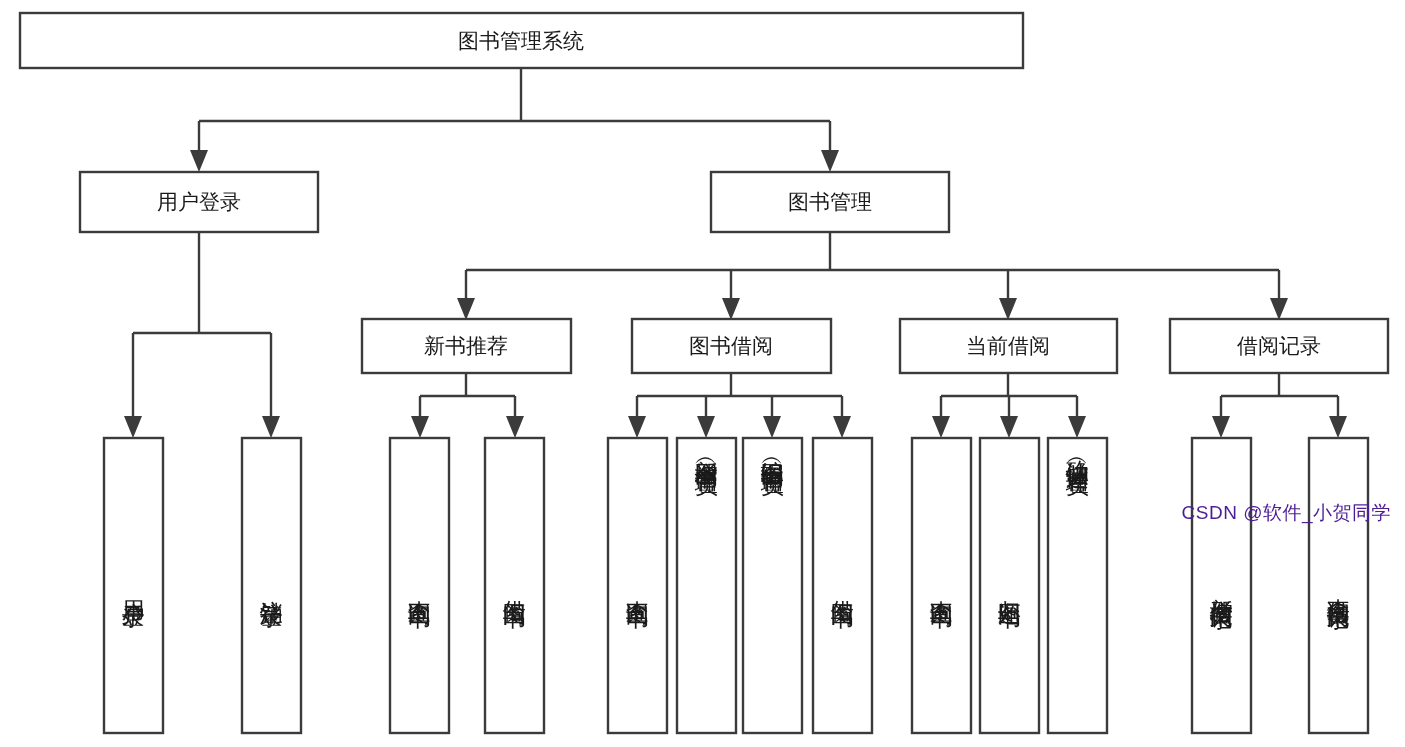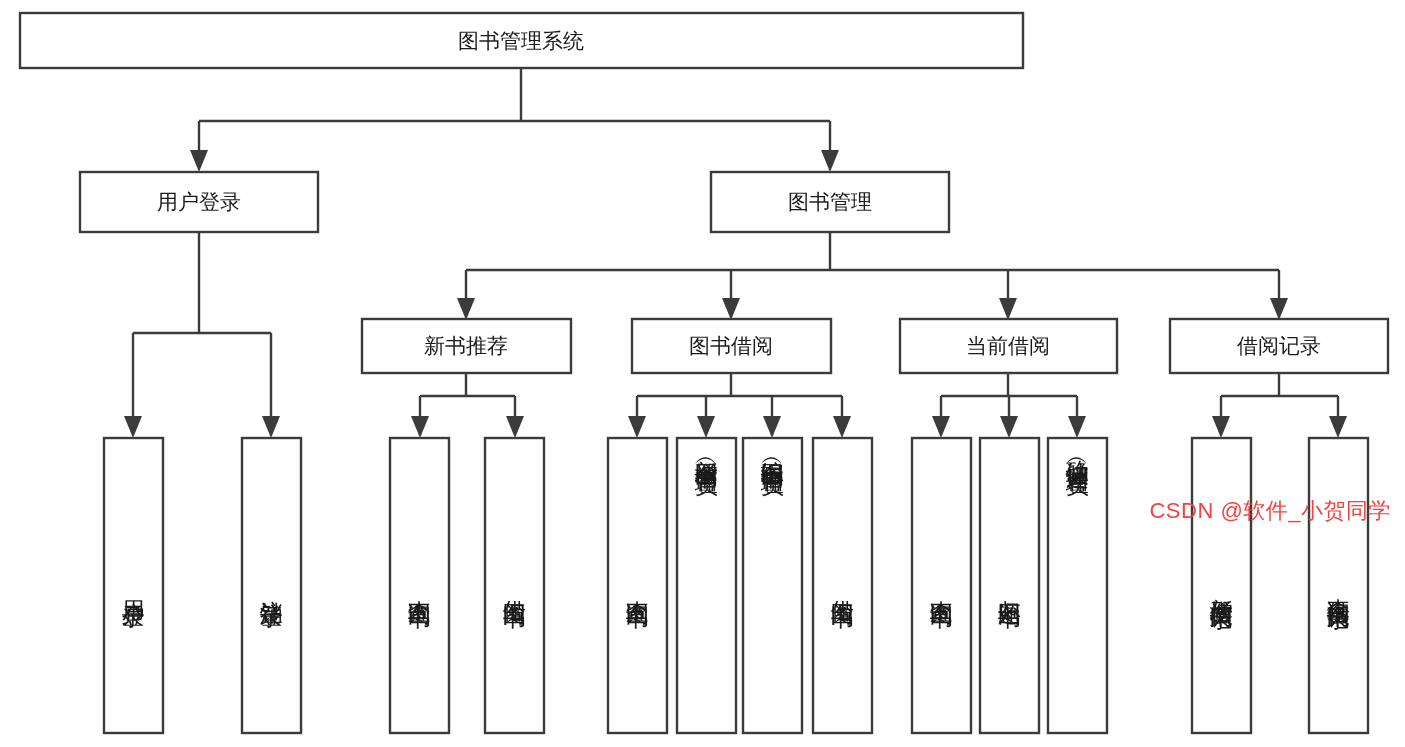--- a/index.html
+++ b/index.html
@@ -64,22 +64,22 @@
     letter-spacing: 2px;
     color: #1a1a1a;
     white-space: nowrap;
     text-align: center;
   }
   .watermark {
     position: absolute;
     right: 14px;
     bottom: 6px;
     font-family: "Liberation Sans", "DejaVu Sans", sans-serif;
-    font-size: 22px;
-    color: #ef4444;
+    font-size: 19px;
+    color: #4c1d95;
     letter-spacing: 0.5px;
     white-space: nowrap;
   }
 </style>
 </head>
 <body>
 
 <div id="diagram-root">
 
   <svg class="flow" viewBox="0 0 1405 747" xmlns="http://www.w3.org/2000/svg">

